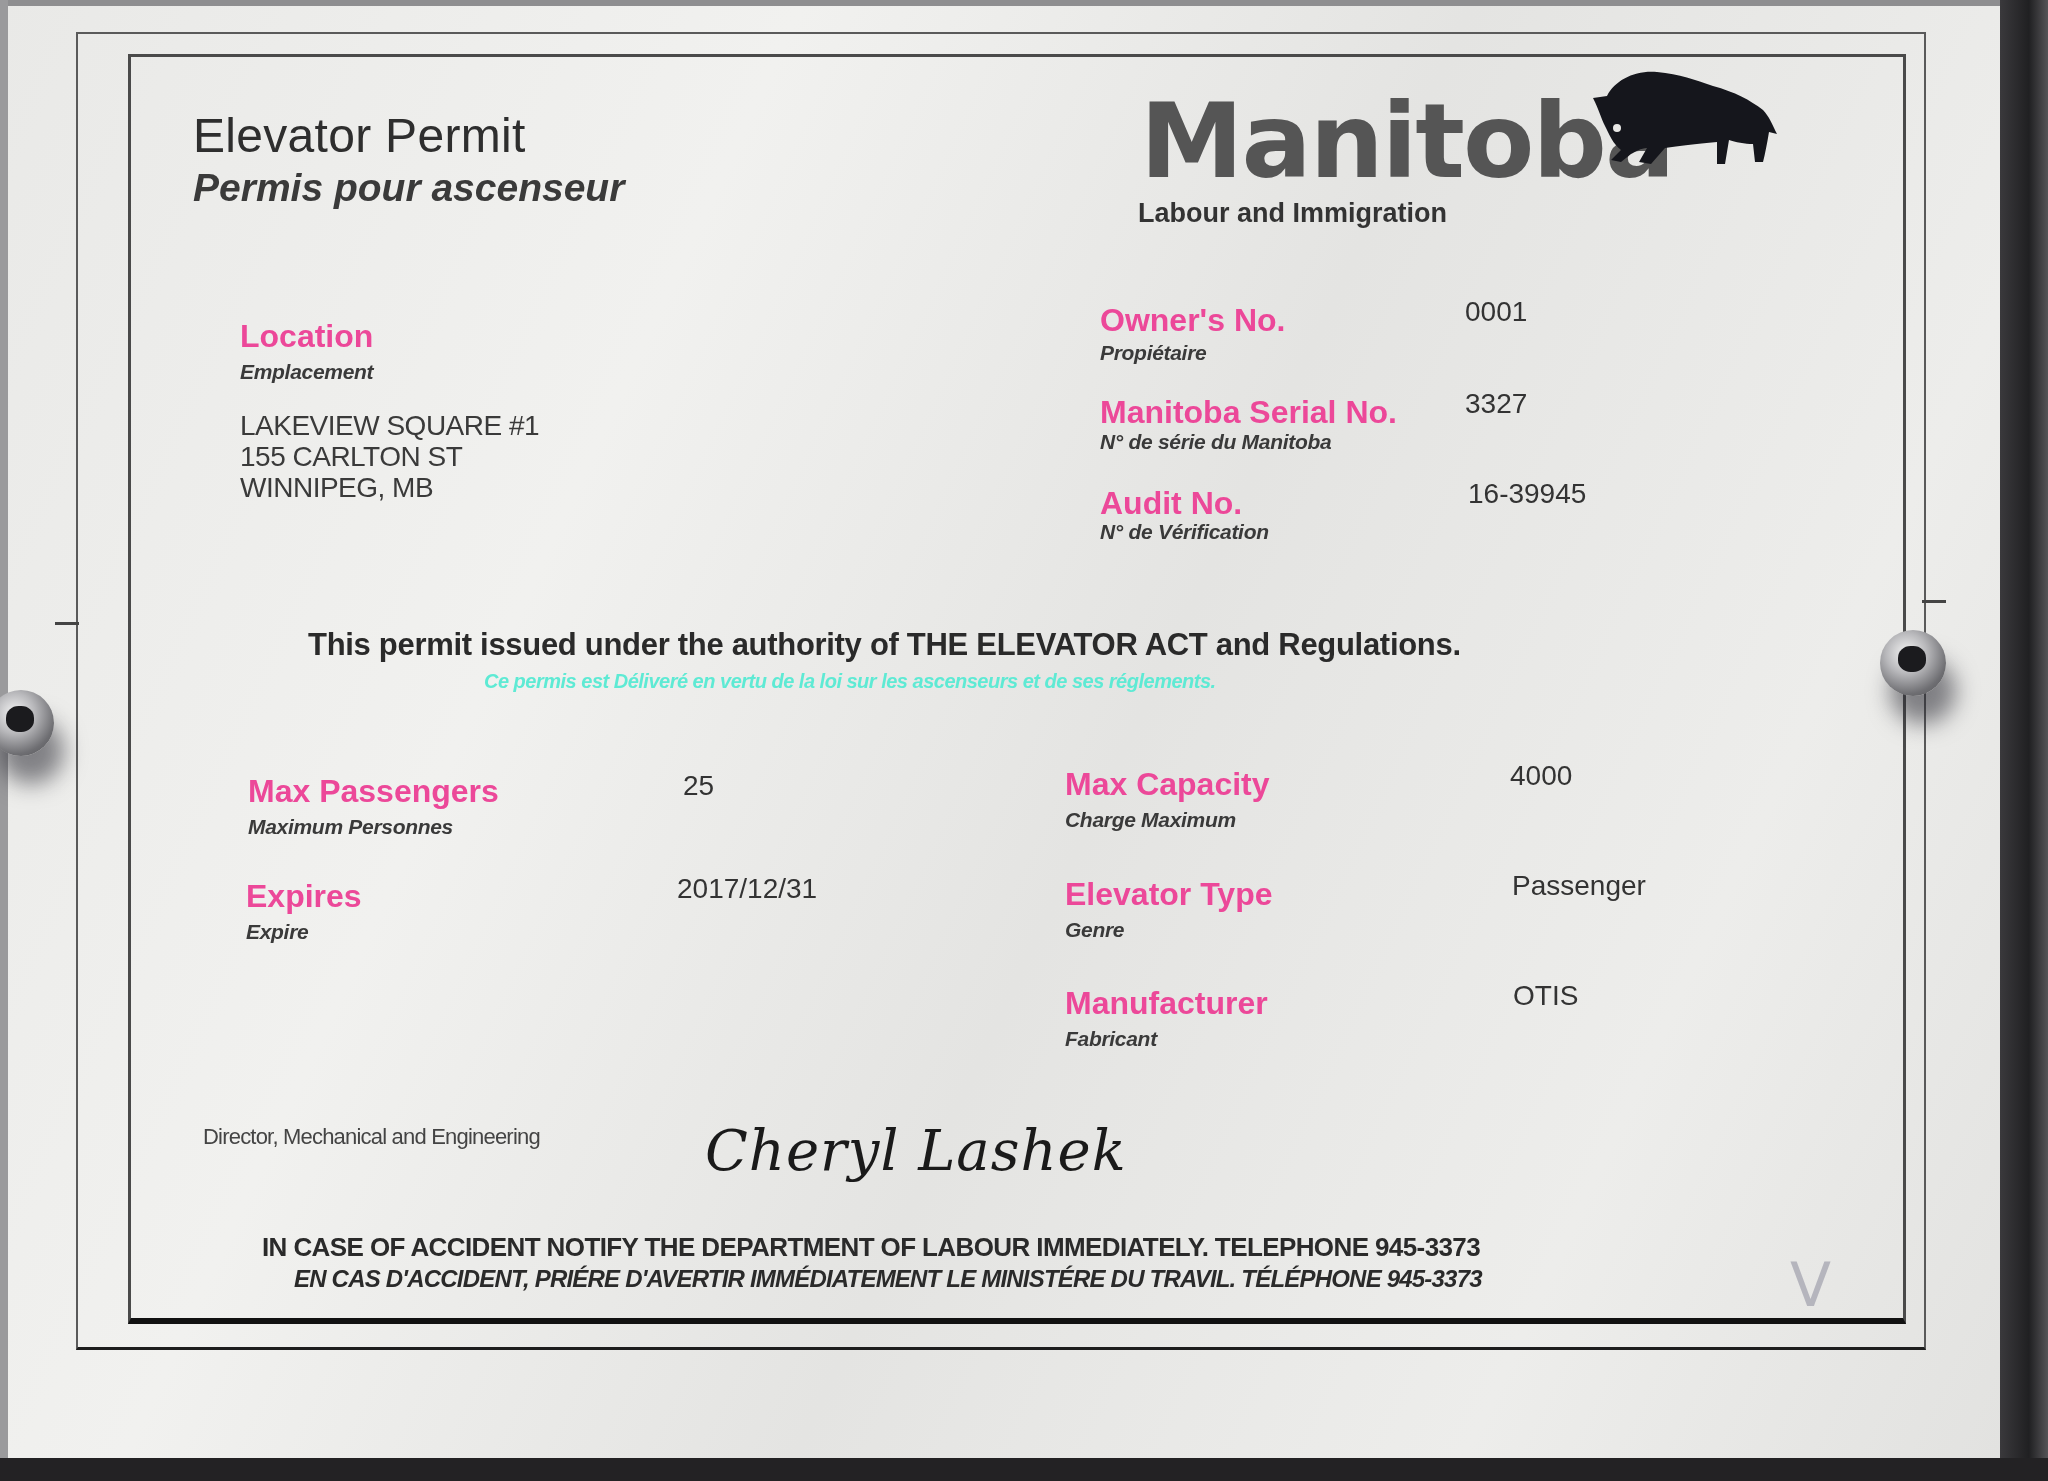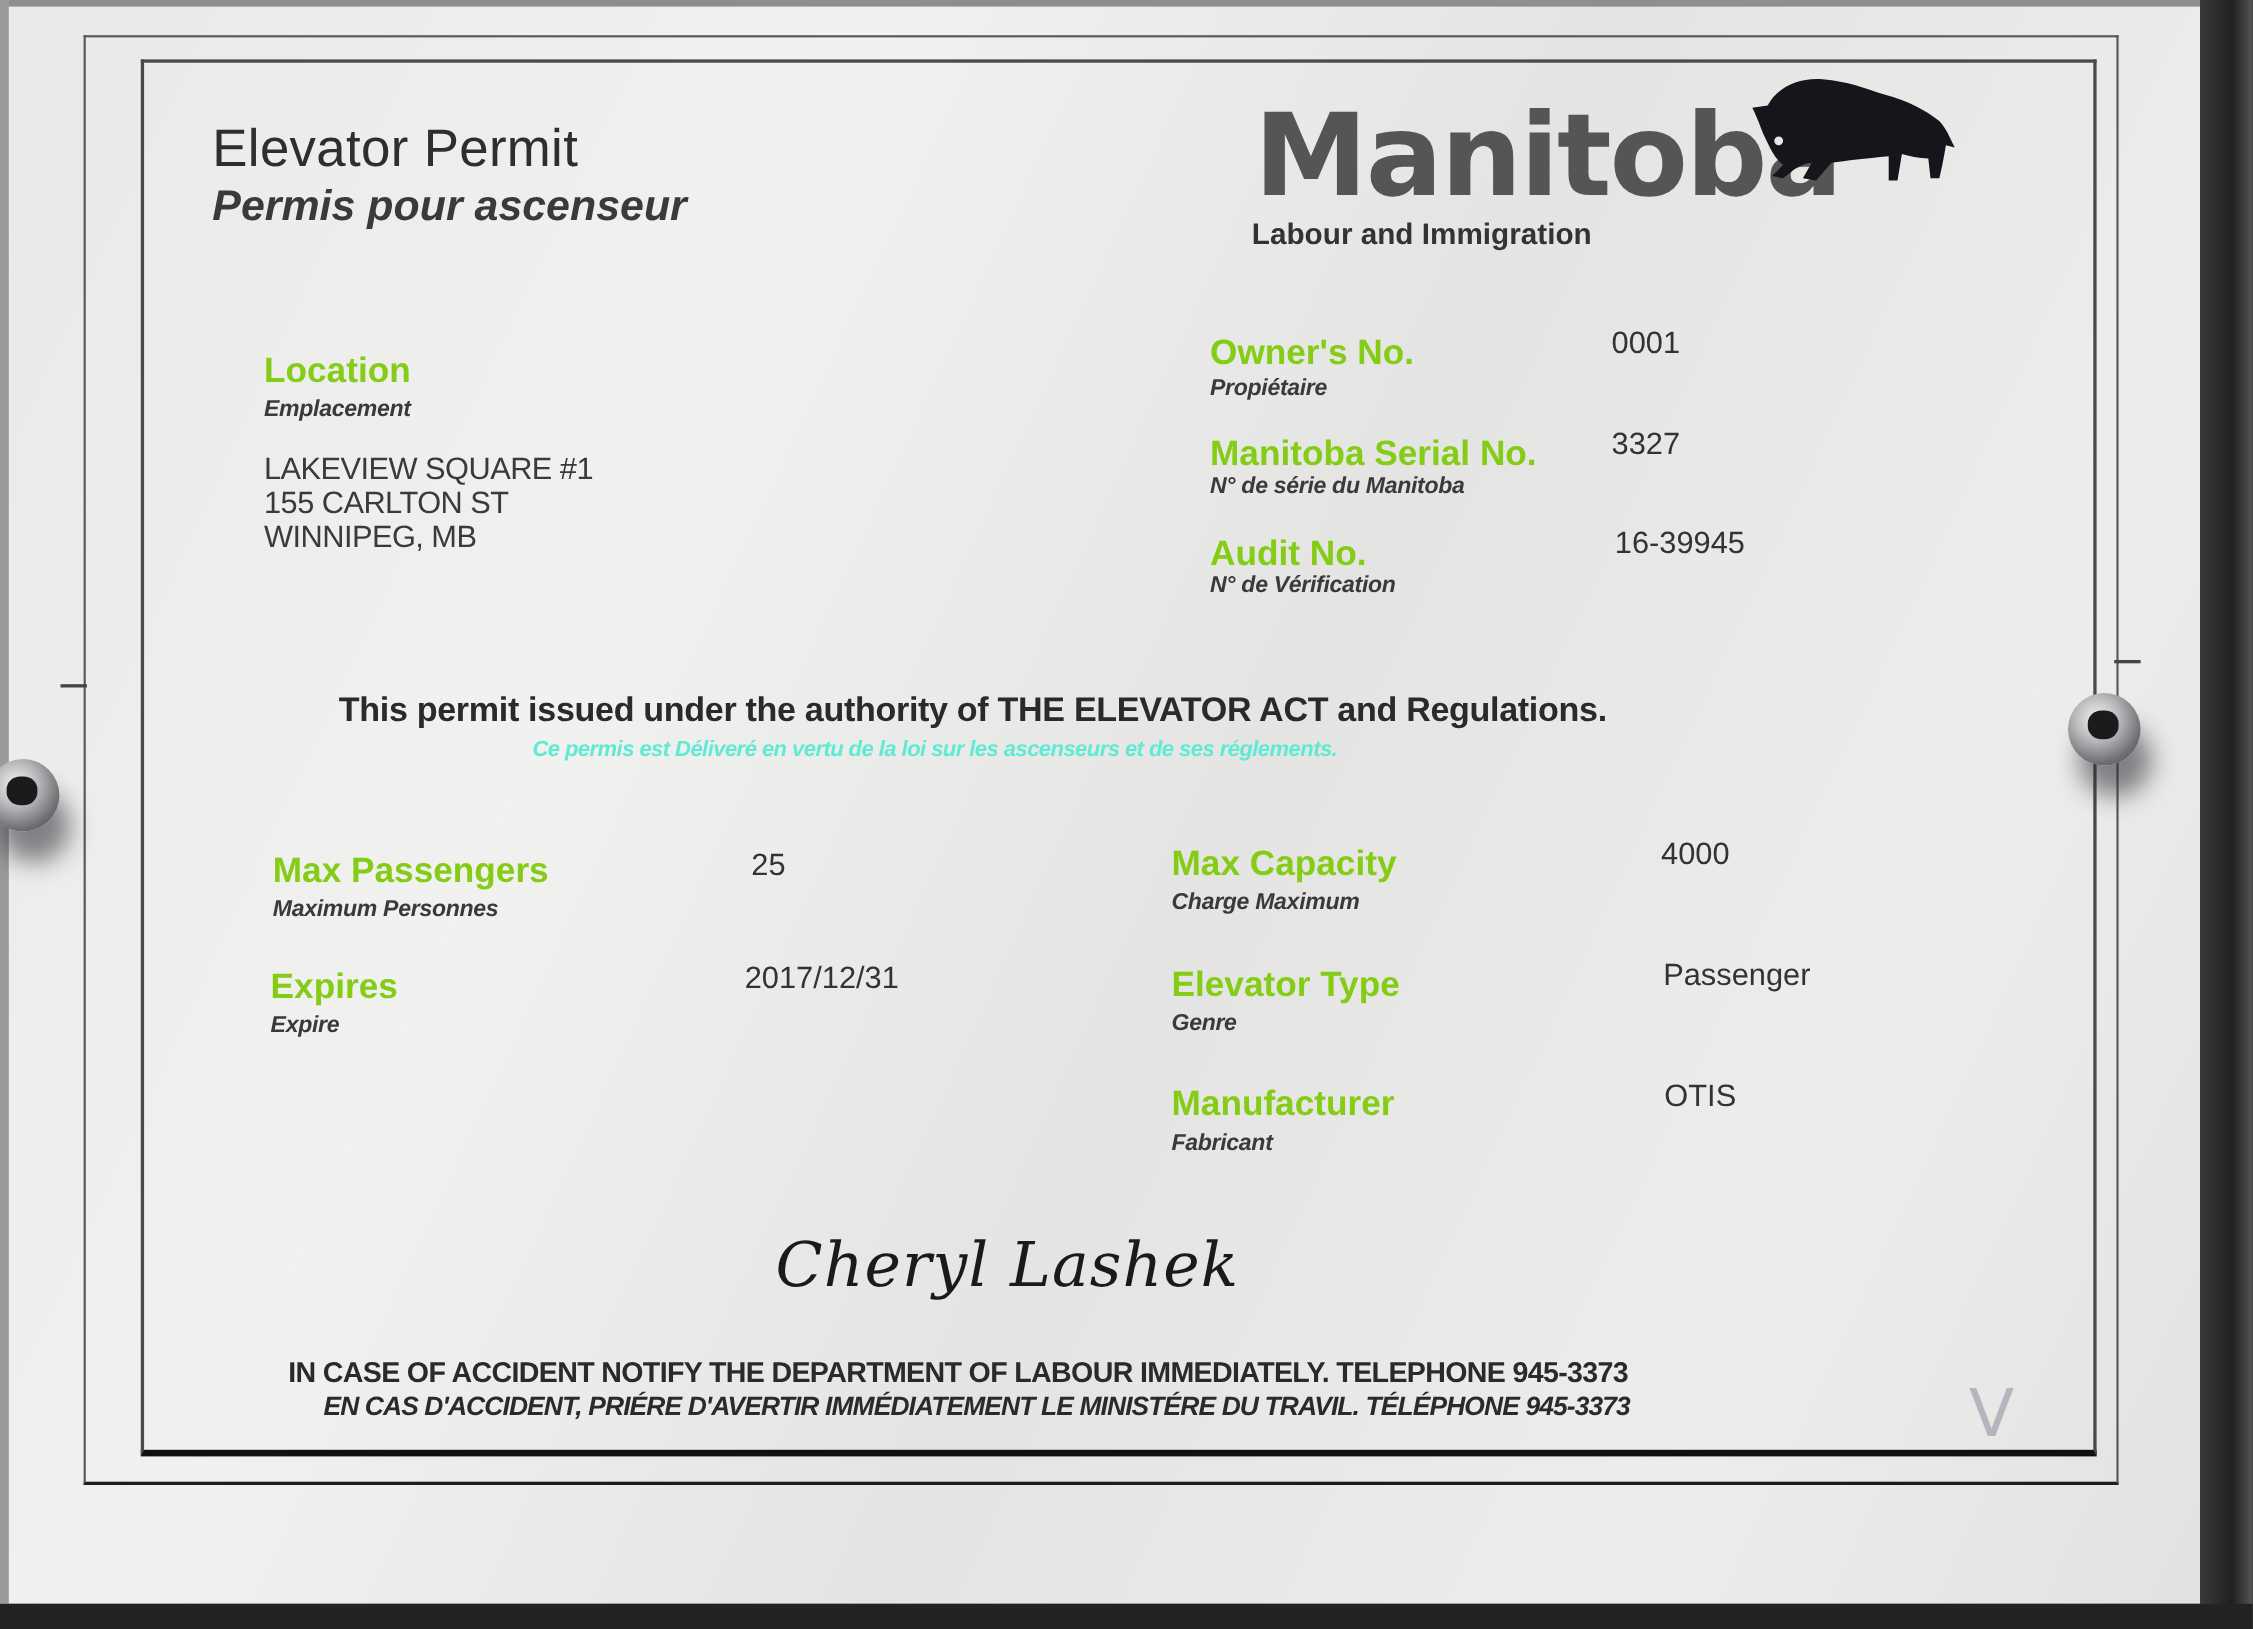--- a/index.html
+++ b/index.html
@@ -33,21 +33,21 @@
     border:3px solid #4a4a4a; border-bottom:6px solid #111; box-sizing:border-box;
   }
   .abs { position:absolute; white-space:nowrap; }
 
   .title { font-weight:normal; font-size:48px; color:#2e2e2e; letter-spacing:0.3px; }
   .subtitle { font-weight:bold; font-style:italic; font-size:39px; color:#3a3a3a; }
 
   .brand { font-weight:bold; font-size:104px; color:#555; letter-spacing:-2px; font-family:"DejaVu Sans", sans-serif; }
   .brand-sub { font-size:27px; color:#333; font-weight:bold; }
 
-  .label { font-weight:bold; font-size:32px; color:#84cc16; }
+  .label { font-weight:bold; font-size:32px; color:#ec4899; }
   .label-fr { font-weight:bold; font-style:italic; font-size:21px; color:#3a3a3a; letter-spacing:-0.3px; }
   .value { font-size:28px; color:#333; }
   .address { font-size:28px; line-height:31px; color:#3a3a3a; letter-spacing:-0.5px; }
 
   .authority { font-weight:bold; font-size:31px; color:#2a2a2a; letter-spacing:-0.3px; }
   .authority-fr { font-weight:bold; font-style:italic; font-size:20px; color:#5eead4; letter-spacing:-0.5px; }
 
   .director { font-size:22px; color:#444; letter-spacing:-0.8px; line-height:38px; }
   .signature { font-family:"DejaVu Serif", serif; font-style:italic; font-size:56px; color:#1a1a1a; letter-spacing:1px; }
 
@@ -128,20 +128,21 @@
 
 <div class="abs label" style="left:1065px; top:876px;">Elevator Type</div>
 <div class="abs label-fr" style="left:1065px; top:918px;">Genre</div>
 <div class="abs value" style="left:1512px; top:870px;">Passenger</div>
 
 <div class="abs label" style="left:1065px; top:985px;">Manufacturer</div>
 <div class="abs label-fr" style="left:1065px; top:1027px;">Fabricant</div>
 <div class="abs value" style="left:1513px; top:980px;">OTIS</div>
 
 <div class="abs director" style="left:203px; top:1118px;">
+  <div>Director, Mechanical and Engineering</div>
 </div>
 <div class="abs signature" style="left:705px; top:1118px;">Cheryl Lashek</div>
 
 <div class="abs footer-en" style="left:262px; top:1232px;">IN CASE OF ACCIDENT NOTIFY THE DEPARTMENT OF LABOUR IMMEDIATELY. TELEPHONE 945-3373</div>
 <div class="abs footer-fr" style="left:294px; top:1265px;">EN CAS D'ACCIDENT, PRIÉRE D'AVERTIR IMMÉDIATEMENT LE MINISTÉRE DU TRAVIL. TÉLÉPHONE 945-3373</div>
 
 <div class="abs pencil-mark" style="left:1790px; top:1250px;">V</div>
 
 <div class="screw" style="left:-12px; top:690px;"></div>
 <div class="screw" style="left:1880px; top:630px;"></div>

